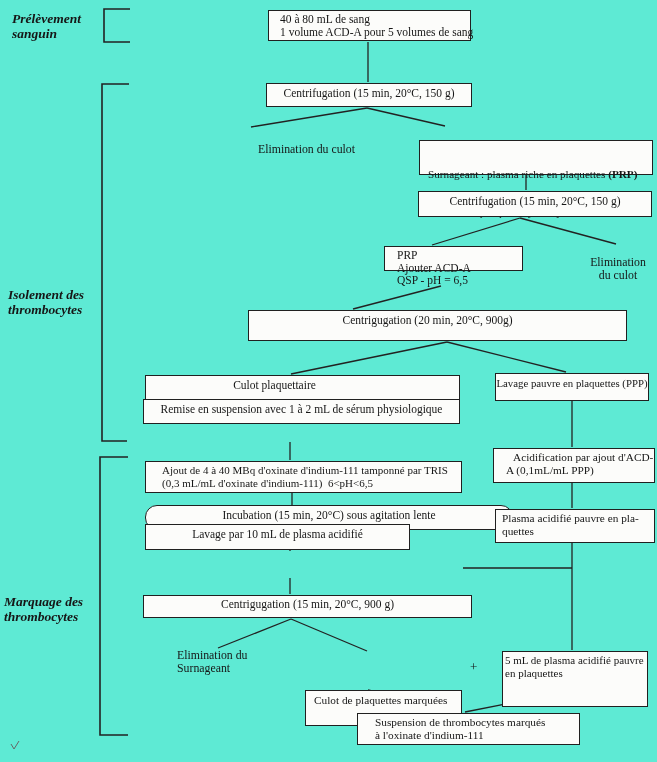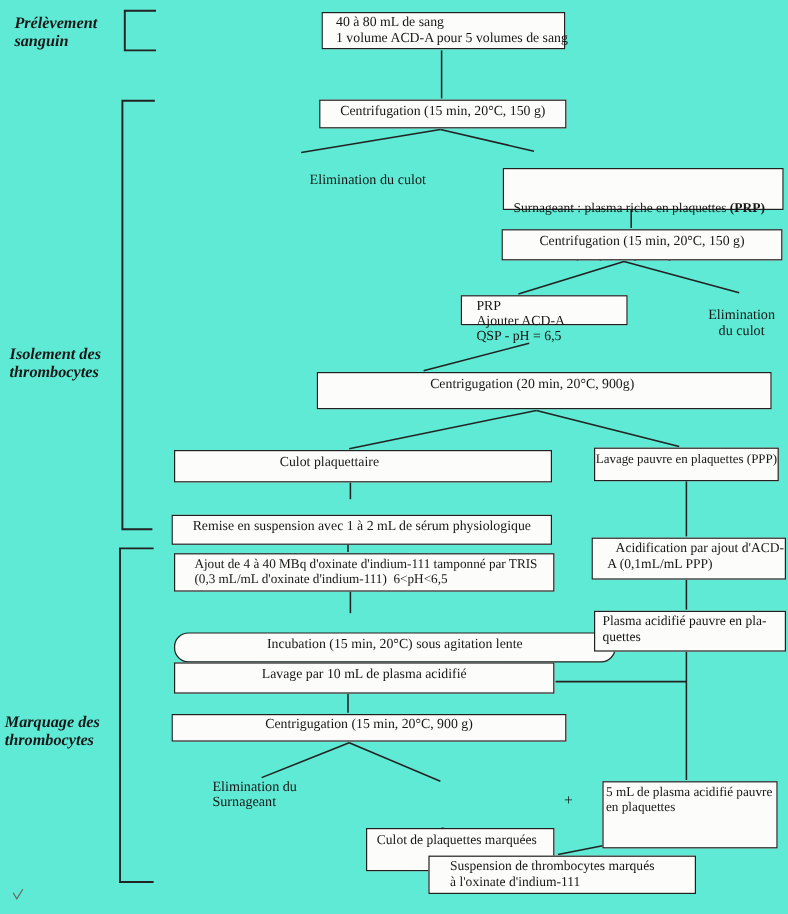--- a/index.html
+++ b/index.html
@@ -34,29 +34,29 @@
     display:flex;align-items:flex-start;
     padding-top:3px;
   }
   .center{justify-content:center;}
   
   .b1 {left:268px;top:10px; width:203px;height:31px;padding-left:11px;padding-top:2px;}
   .b2 {left:266px;top:83px; width:206px;height:24px;}
   .b3 {left:419px;top:140px;width:234px;height:35px;padding-left:8px;padding-top:2px;font-size:11.2px;}
   .b4 {left:418px;top:191px;width:234px;height:26px;}
   .b5 {left:384px;top:246px;width:139px;height:25px;padding-left:12px;padding-top:2px;}
-  .b6 {left:248px;top:310px;width:379px;height:31px;padding-right:20px;margin-left:16px;}
+  .b6 {left:248px;top:310px;width:379px;height:31px;padding-right:20px;}
   .b7 {left:145px;top:375px;width:315px;height:27px;padding-right:56px;}
   .b8 {left:495px;top:373px;width:154px;height:28px;font-size:10.8px;padding-left:2px;padding-right:2px;}
-  .b9 {left:143px;top:429px;width:317px;height:25px;}
+  .b9 {left:143px;top:399px;width:317px;height:25px;}
   .b10{left:145px;top:461px;width:317px;height:32px;padding-left:16px;padding-top:2px;font-size:11px;}
   .b11{left:493px;top:448px;width:162px;height:35px;padding-left:12px;padding-top:2px;font-size:11.3px;text-indent:7px;}
-  .b12{left:145px;top:527px;width:368px;height:25px;border-radius:12px;}
+  .b12{left:145px;top:505px;width:368px;height:25px;border-radius:12px;}
   .b13{left:495px;top:509px;width:160px;height:34px;padding-left:6px;padding-top:2px;font-size:11.3px;}
-  .b14{left:145px;top:552px;width:317px;height:26px;}
+  .b14{left:145px;top:524px;width:265px;height:26px;}
   .b15{left:143px;top:595px;width:329px;height:23px;padding-top:2px;}
   .b16{left:305px;top:690px;width:157px;height:36px;padding-left:8px;font-size:11.3px;}
   .b17{left:502px;top:651px;width:146px;height:56px;padding-left:2px;padding-top:2px;font-size:11px;}
   .b18{left:357px;top:713px;width:223px;height:32px;padding-left:17px;padding-top:2px;font-size:11.3px;}
   .lab-prelevement{left:12px;top:11px;}
   .lab-isolement  {left:8px;top:287px;}
   .lab-marquage   {left:4px;top:594px;}
   .t-elim1{left:258px;top:143px;}
   .t-elim2{left:578px;top:256px;width:80px;text-align:center;}
   .t-elim3{left:177px;top:649px;}

